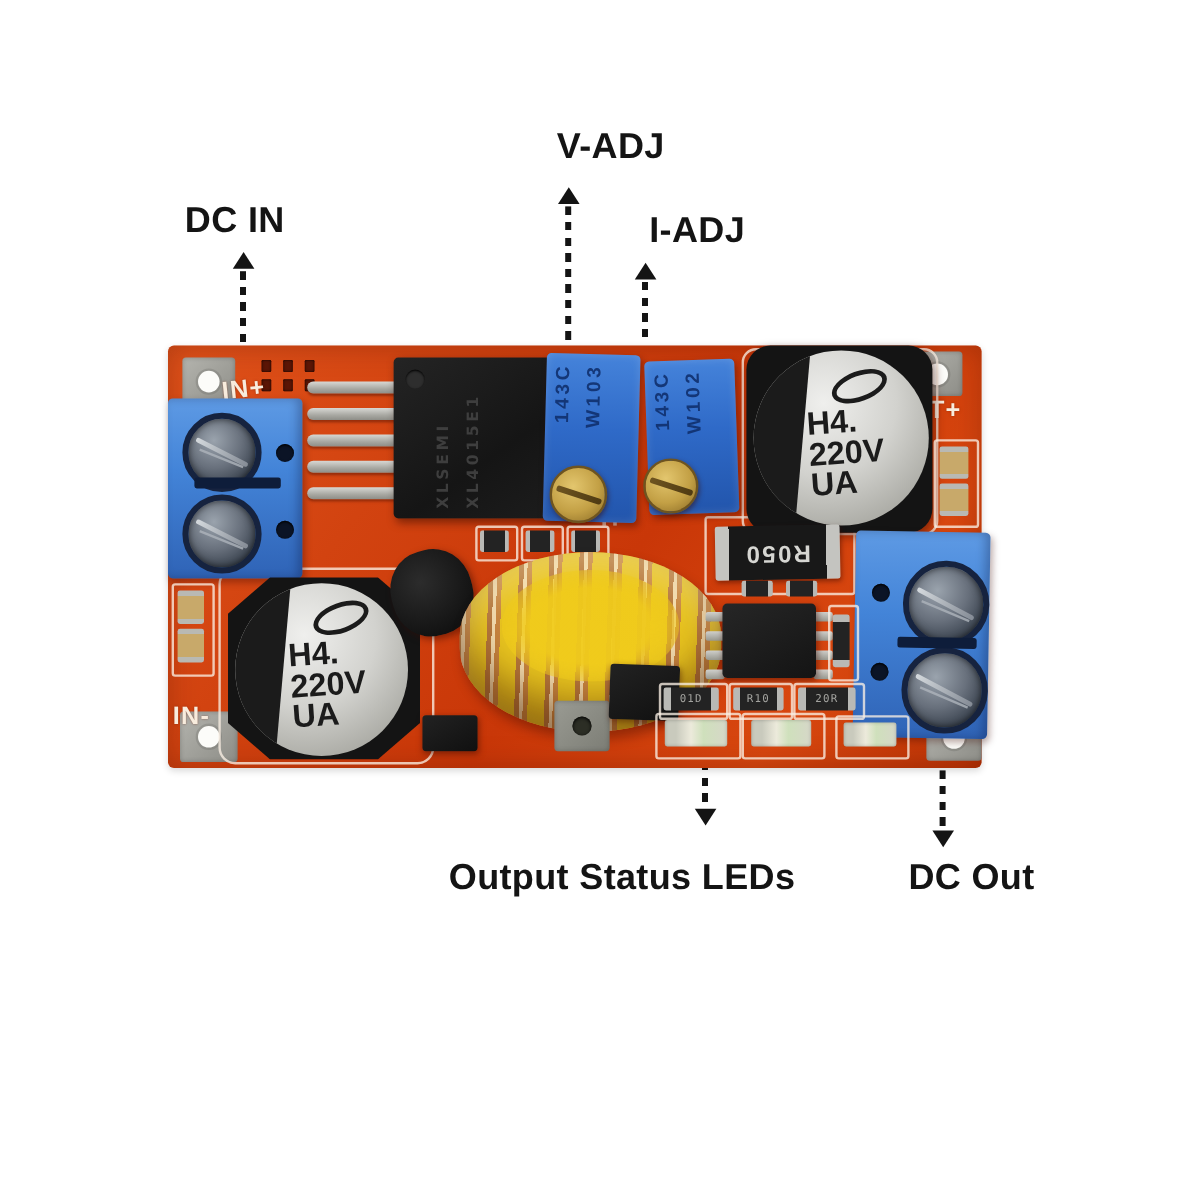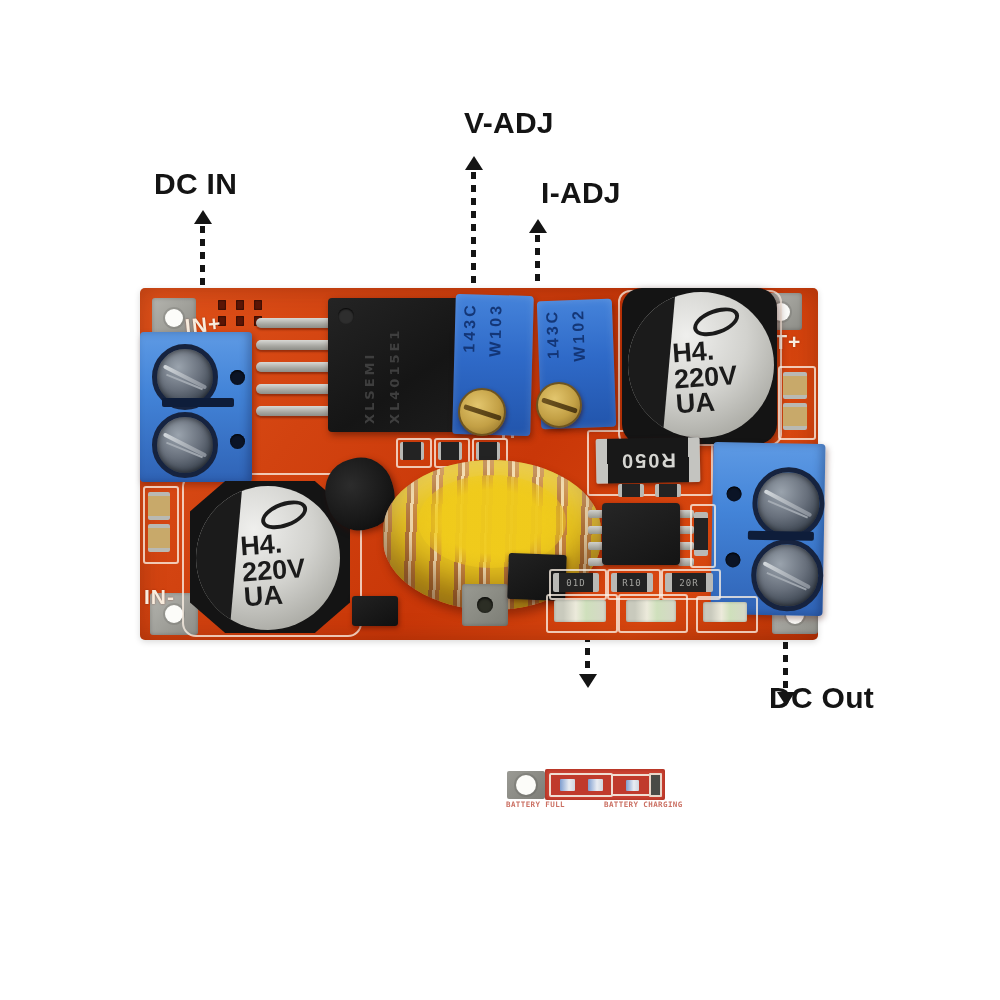--- a/index.html
+++ b/index.html
@@ -101,21 +101,22 @@
     letter-spacing:.4px;white-space:nowrap;font-weight:700;}
 </style>
 </head>
 <body>
 
 <div id="stage">
 
   <div class="label" style="left:154px;top:167px;">DC IN</div>
   <div class="label" style="left:464px;top:106px;">V-ADJ</div>
   <div class="label" style="left:541px;top:176px;">I-ADJ</div>
-  <div class="label" style="left:757px;top:681px;margin-left:12px;">DC Out</div>
+  <div class="label" style="left:374px;top:715px;">Output Status LEDs</div>
+  <div class="label" style="left:757px;top:715px;">DC Out</div>
 
   <div class="head-up" style="left:194px;top:210px;"></div>
   <div class="arrow-line" style="left:200px;top:226px;height:74px;"></div>
 
   <div class="head-up" style="left:465px;top:156px;"></div>
   <div class="arrow-line" style="left:471px;top:172px;height:113px;"></div>
 
   <div class="head-up" style="left:529px;top:219px;"></div>
   <div class="arrow-line" style="left:535px;top:235px;height:50px;"></div>
 
@@ -303,31 +304,14 @@
       </div>
 
     <div class="ss-box" style="left:406px;top:306px;width:68px;height:35px;"></div>
     <div class="led-chip" style="left:414px;top:312px;width:52px;height:22px;"></div>
     <div class="ss-box" style="left:478px;top:306px;width:66px;height:35px;"></div>
     <div class="led-chip" style="left:486px;top:312px;width:50px;height:22px;"></div>
     <div class="ss-box" style="left:556px;top:308px;width:58px;height:33px;"></div>
     <div class="led-chip" style="left:563px;top:314px;width:44px;height:20px;"></div>
   </div>
 
-  <div id="inset">
-    <div class="inset-pad">
-        <div class="hole"></div>
-      </div>
-    <div class="inset-strip">
-      <div class="inset-ledbox" style="left:4px;top:4px;width:56px;height:20px;">
-        <div class="inset-led"></div>
-        <div class="inset-led"></div>
-      </div>
-      <div class="inset-ledbox" style="left:66px;top:5px;width:34px;height:18px;">
-        <div class="inset-led" style="width:13px;height:11px;"></div>
-      </div>
-      <div class="inset-comp" style="left:104px;top:4px;width:9px;height:20px;"></div>
-    </div>
-    <div class="inset-caption" style="left:6px;top:37px;">BATTERY FULL</div>
-    <div class="inset-caption" style="left:104px;top:37px;">BATTERY CHARGING</div>
-  </div>
 
 </div>
 
 </body></html>

